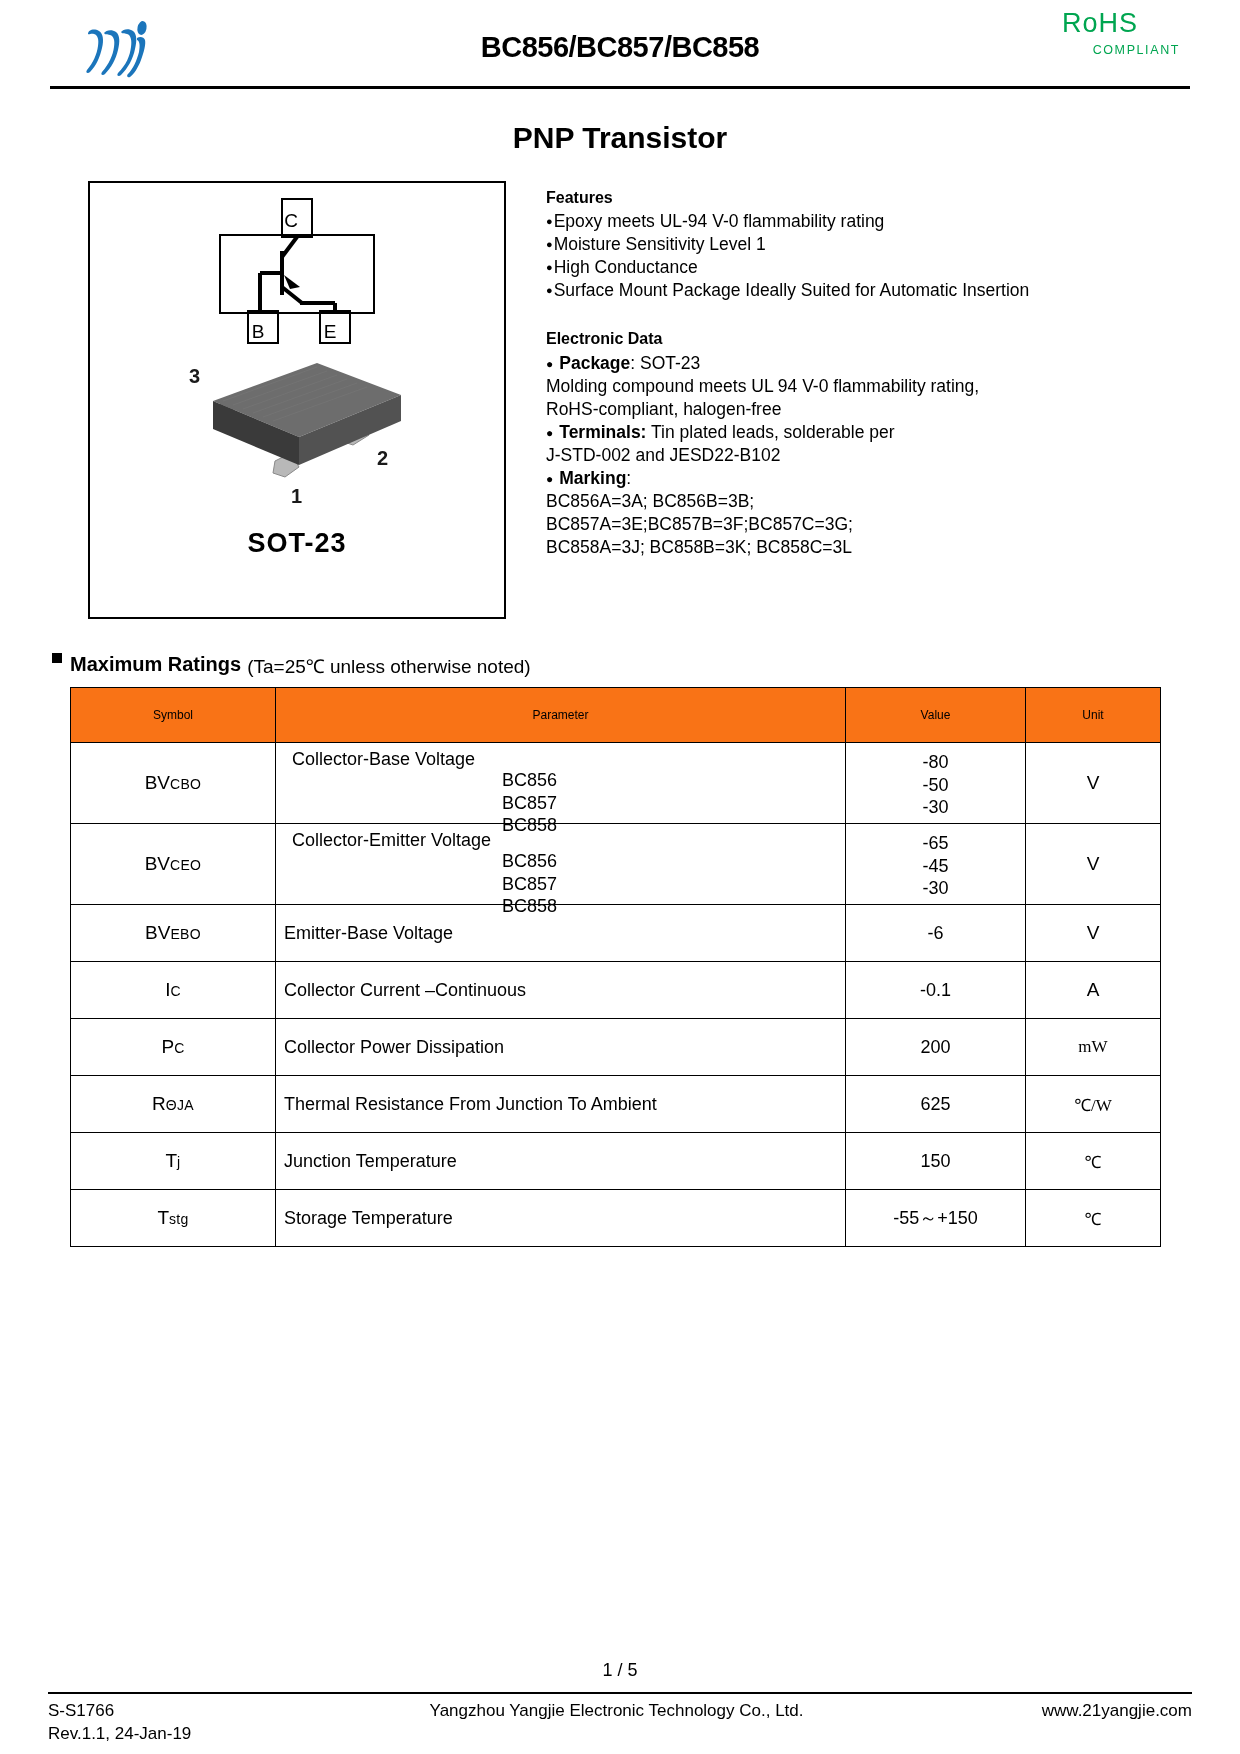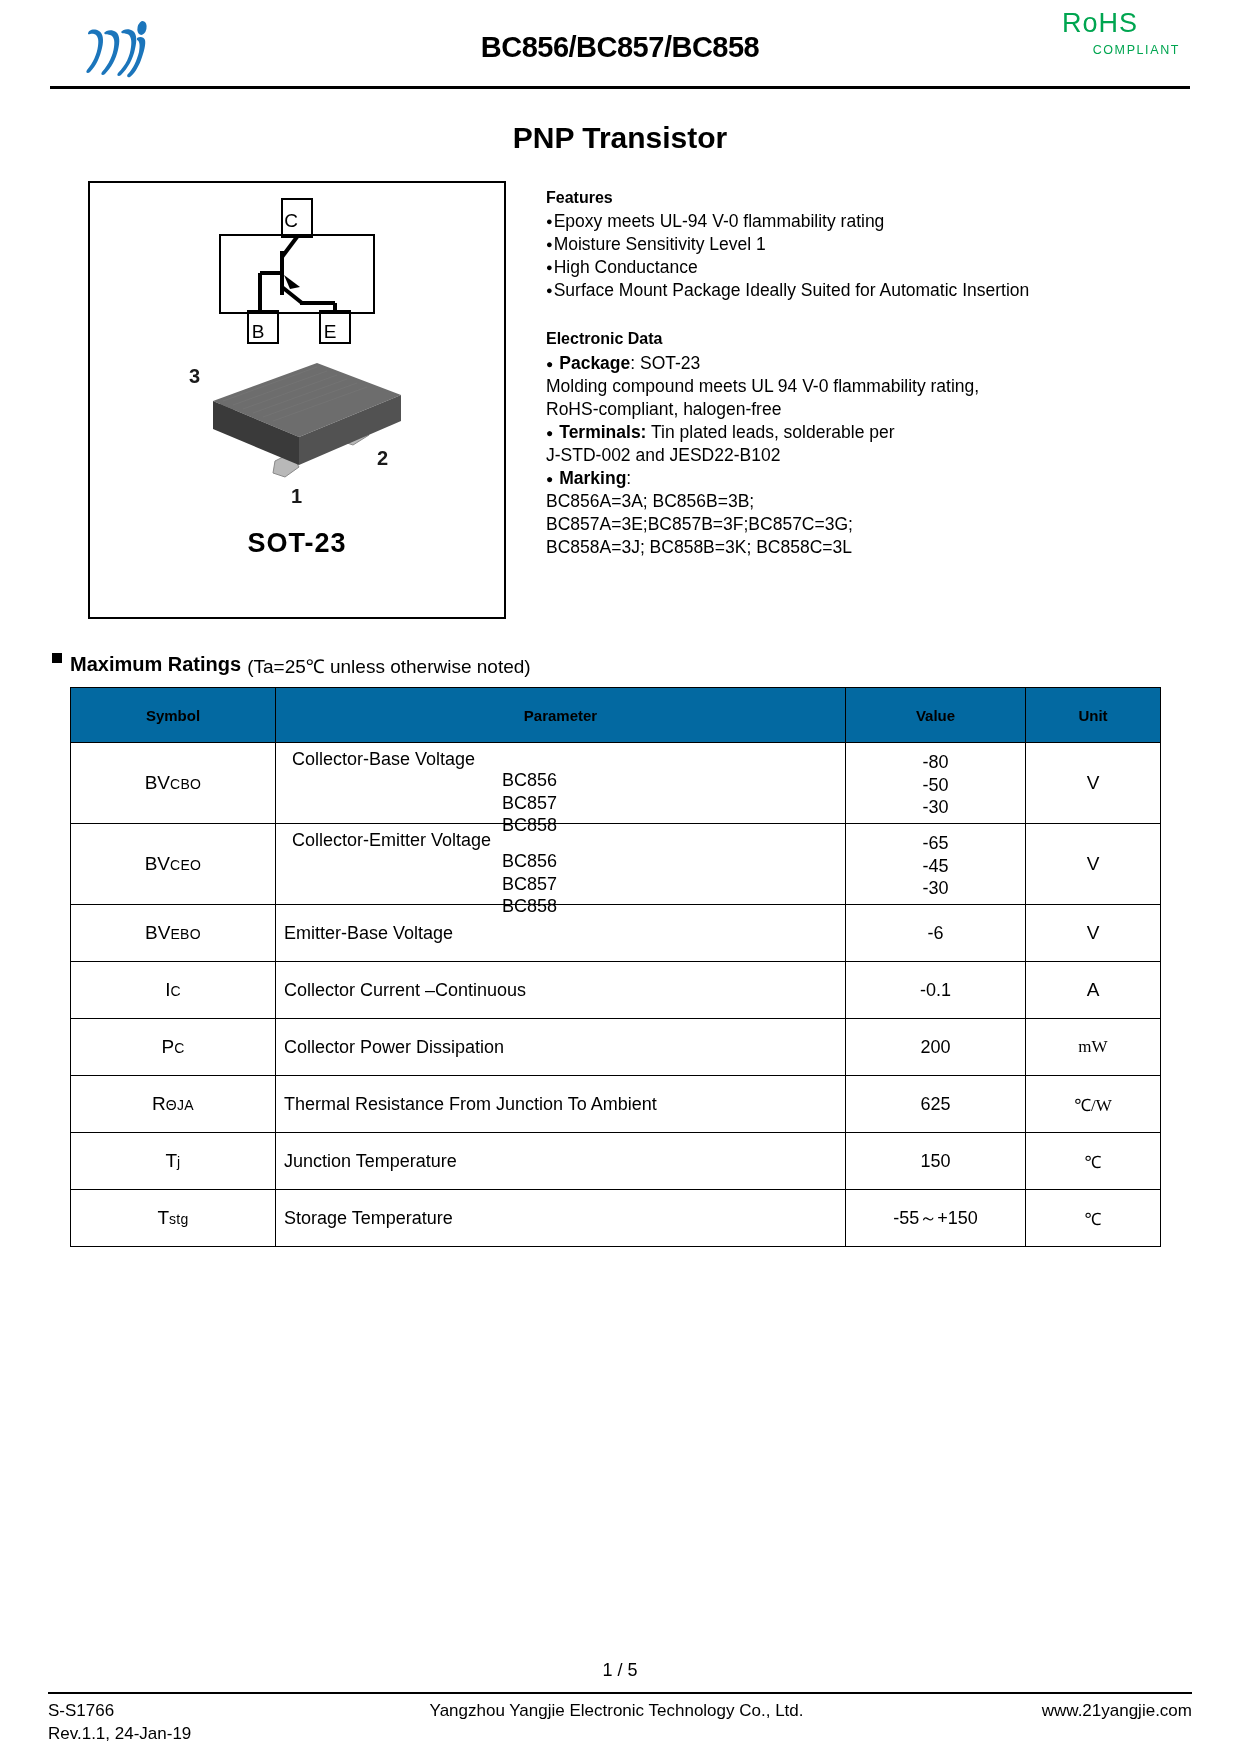--- a/index.html
+++ b/index.html
@@ -168,23 +168,23 @@
     border-collapse: collapse;
     width: 1090px;
     margin-left: 20px;
     table-layout: fixed;
   }
   table.ratings td, table.ratings th {
     border: 1.5px solid #000;
     font-weight: normal;
   }
   table.ratings thead th {
-    background: #0369a1;
-    font-weight: bold;
-    font-size: 15px;
+    background: #f97316;
+    font-weight: normal;
+    font-size: 12px;
     height: 52px;
     text-align: center;
   }
   .col-sym { width: 205px; }
   .col-par { width: 570px; }
   .col-val { width: 180px; }
   .col-unit { width: 135px; }
 
   td.sym {
     text-align: center;

